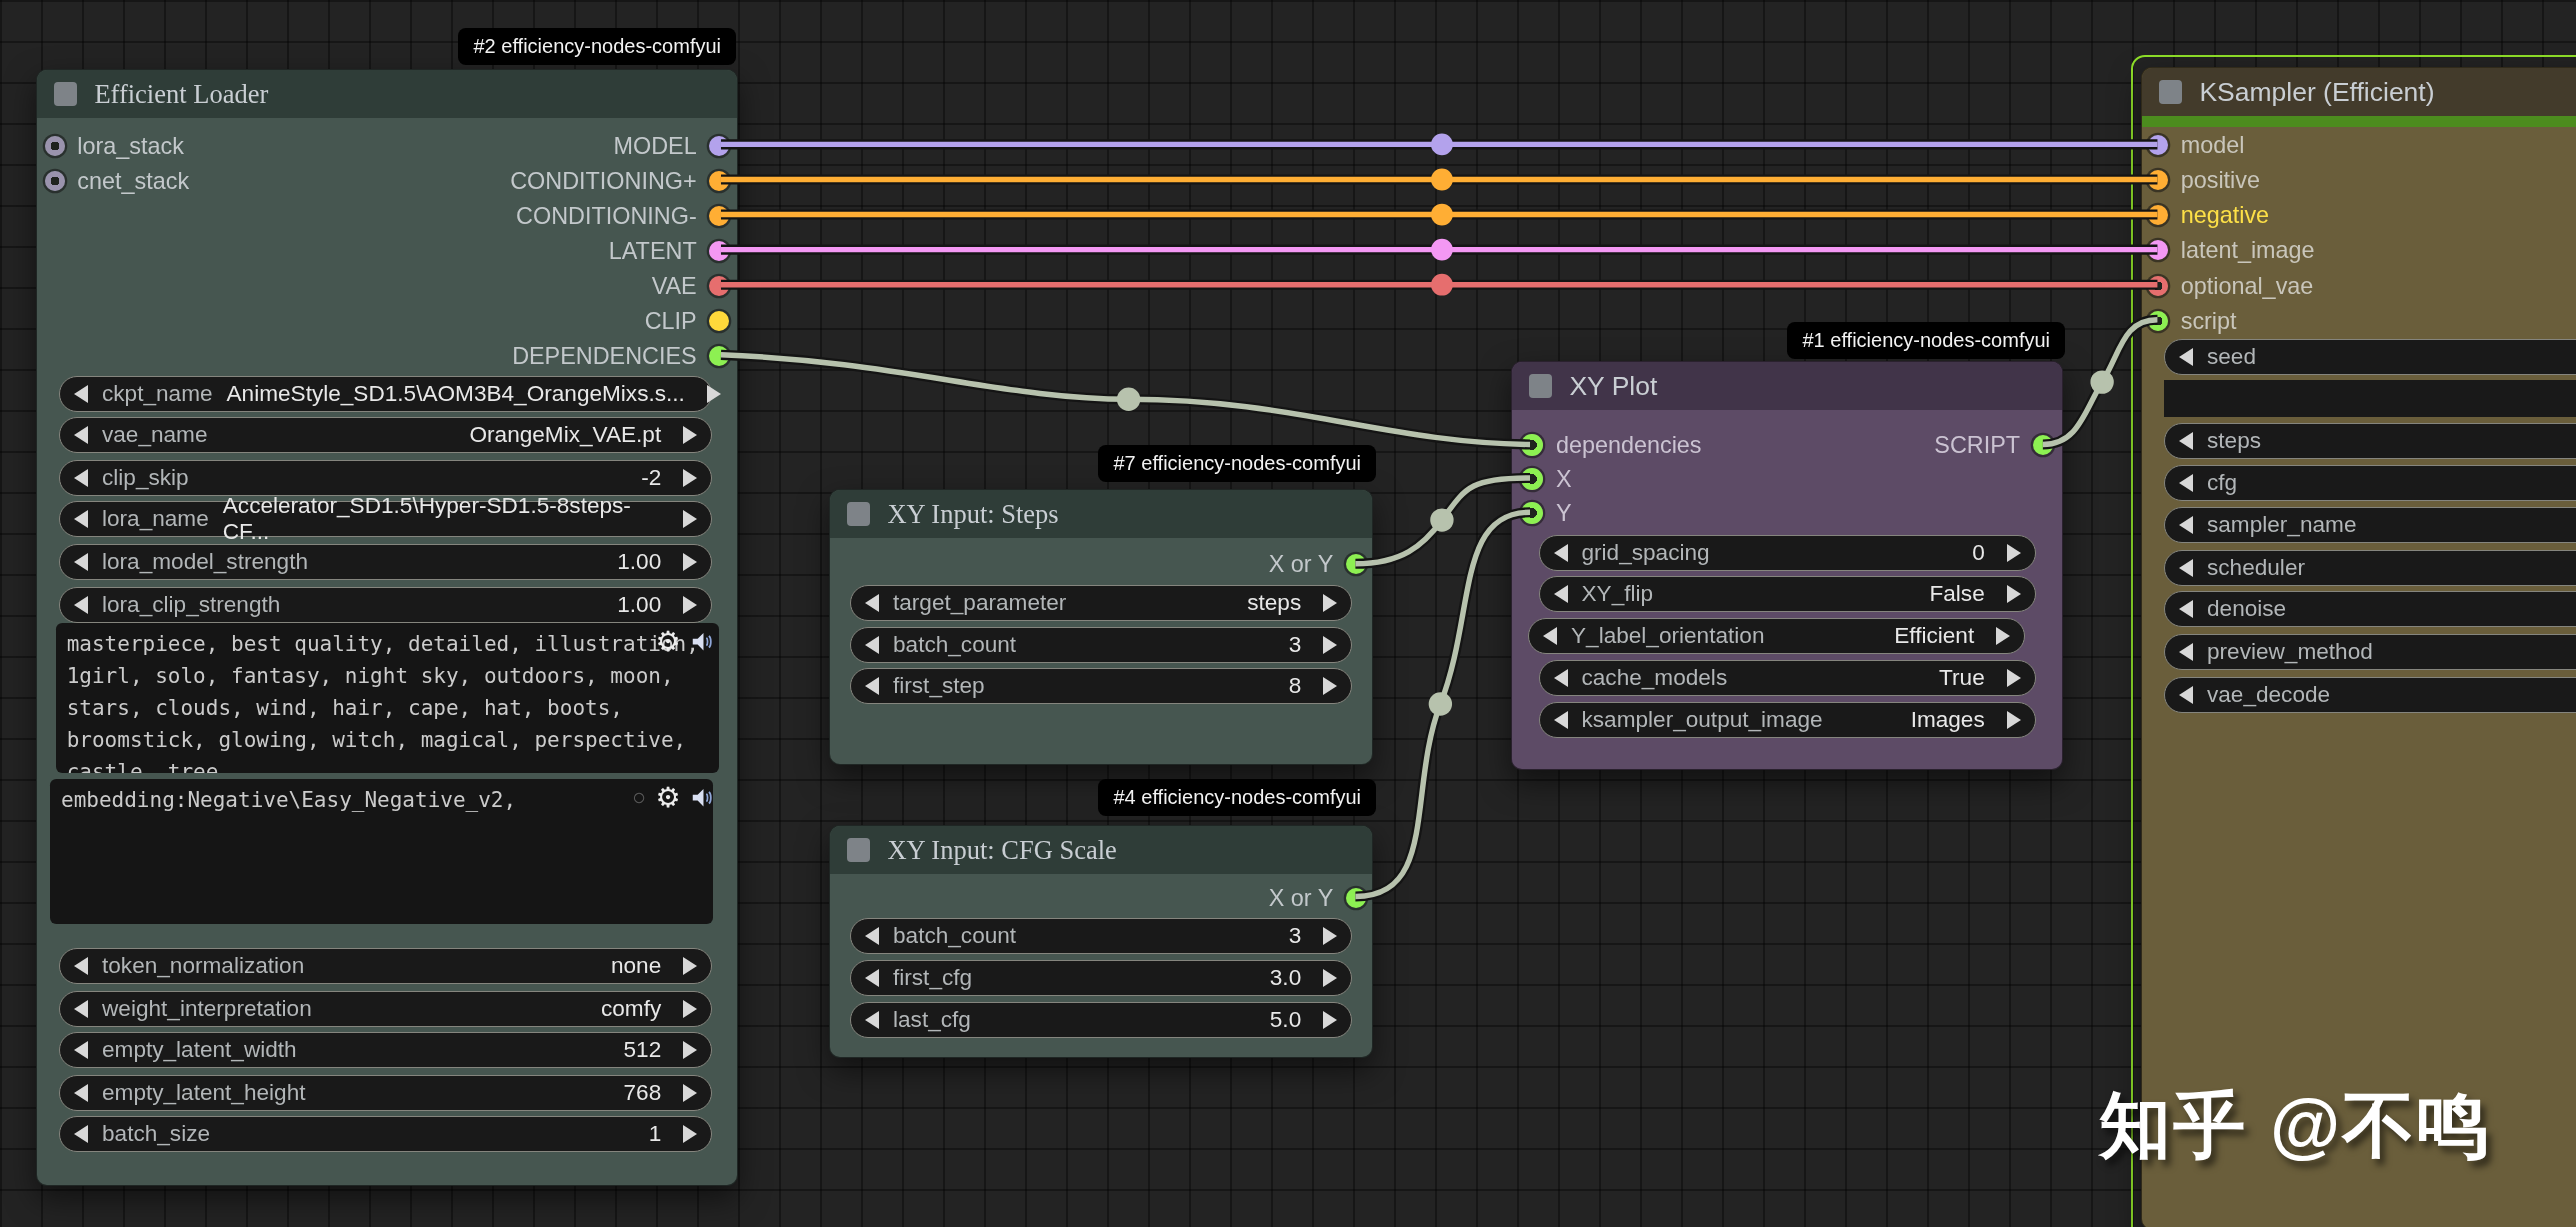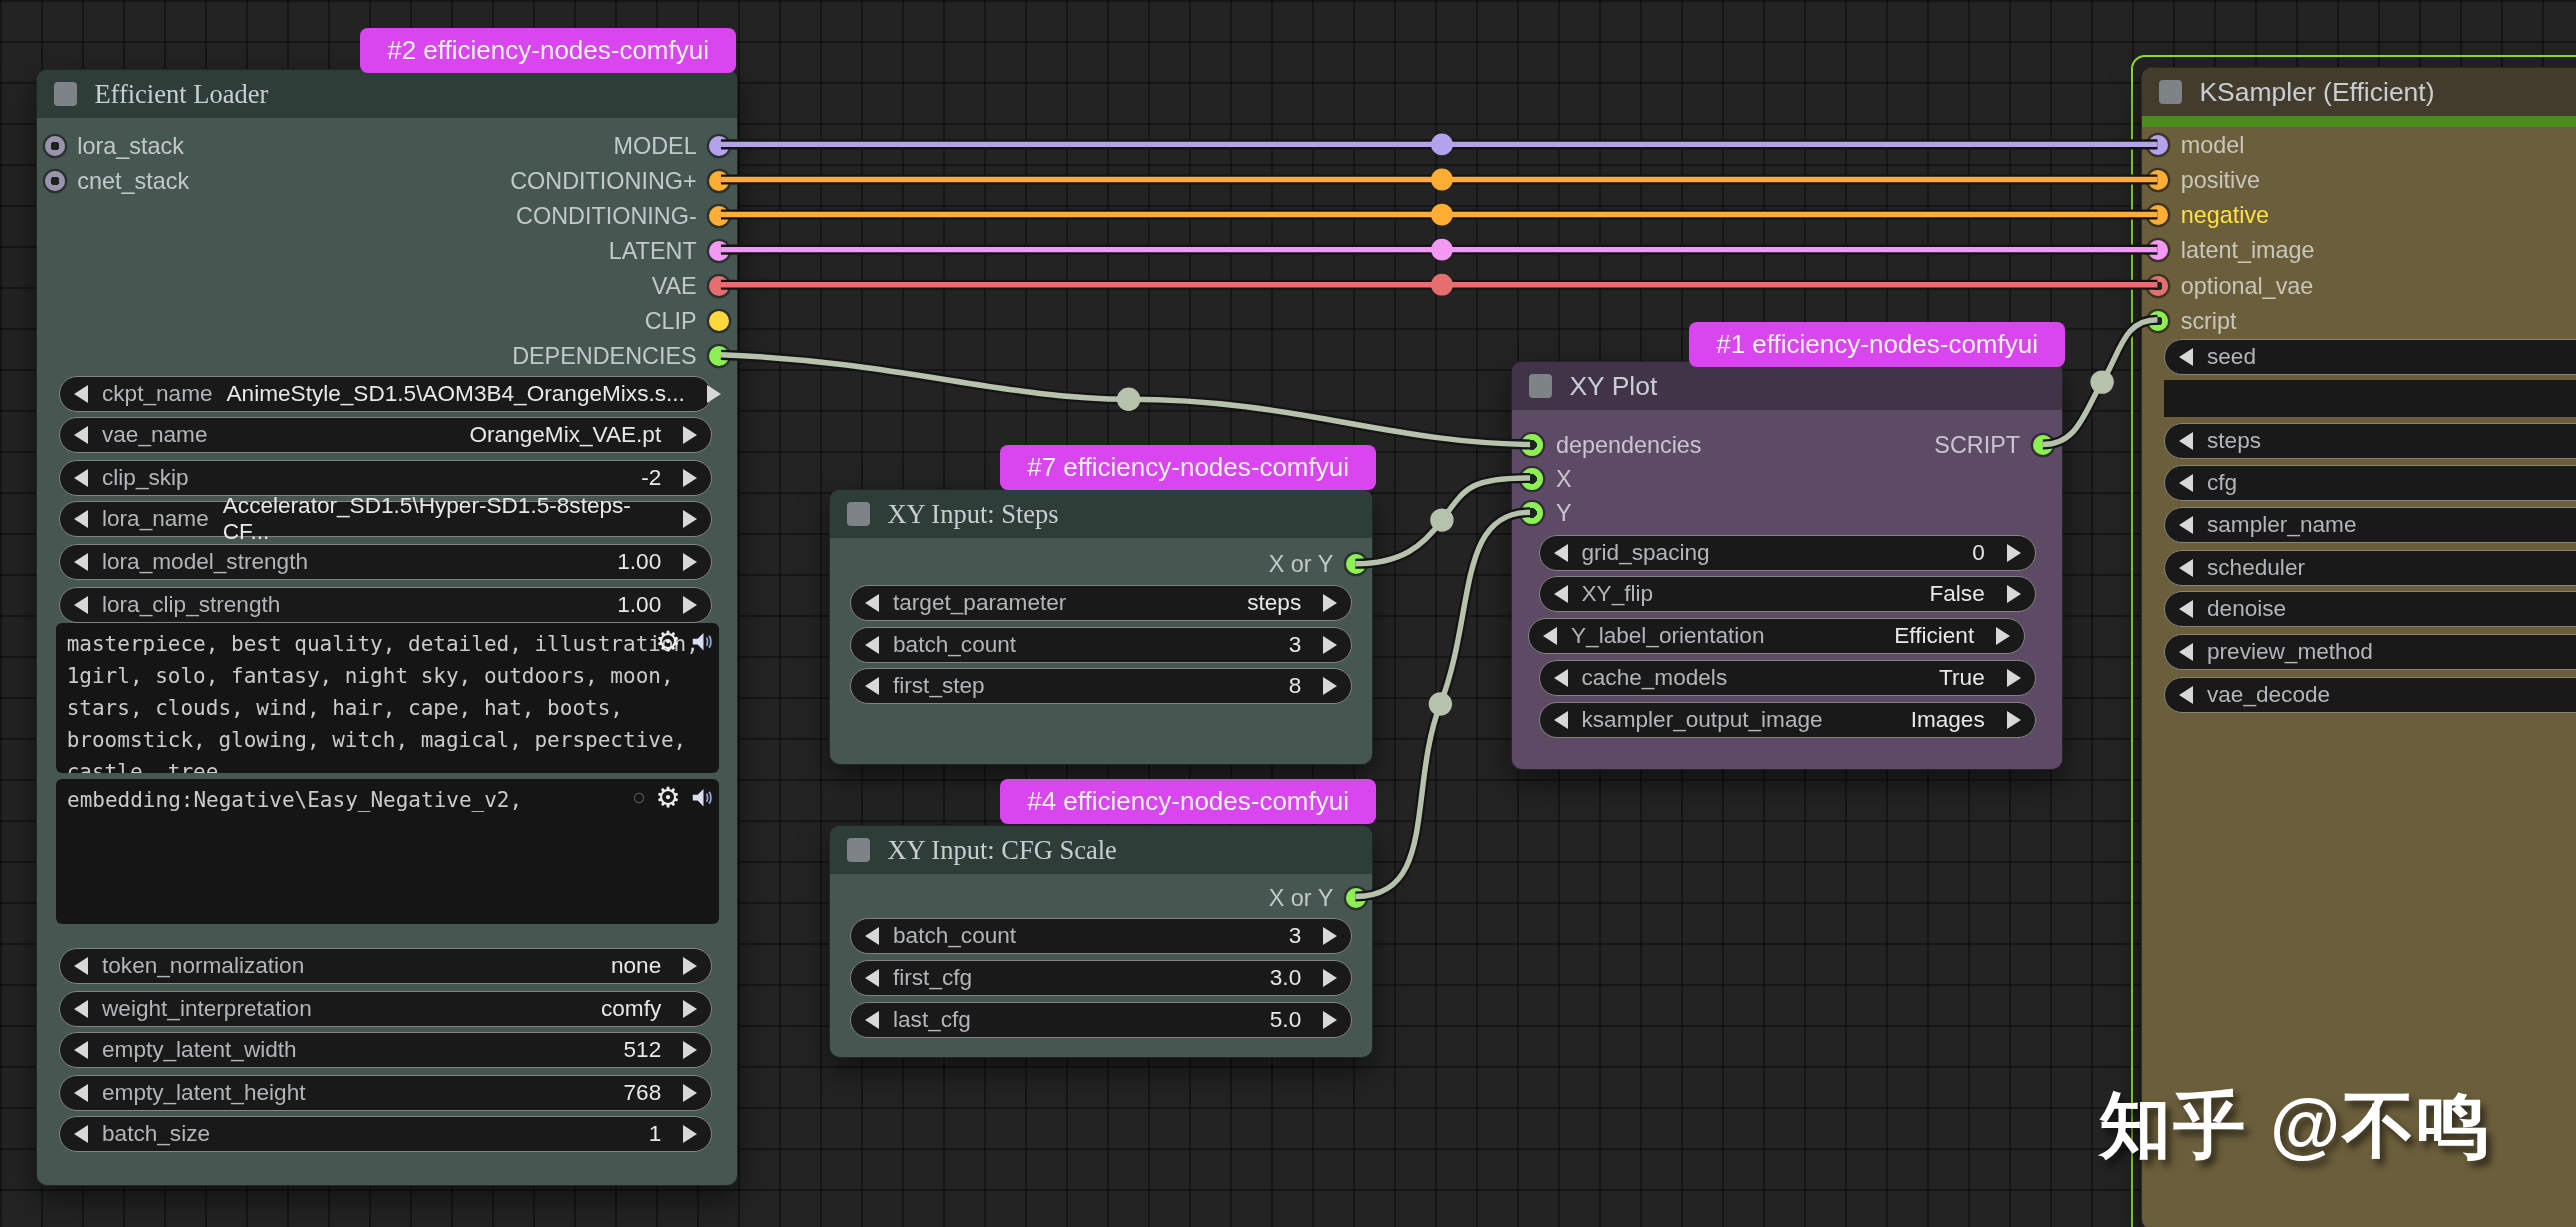--- a/index.html
+++ b/index.html
@@ -40,22 +40,22 @@
   .tri-r{width:0;height:0;border-top:9.4px solid transparent;border-bottom:9.4px solid transparent;
     border-left:14px solid #d8d8d8;flex:none;margin-left:3.1px;}
 
   .tbox{position:absolute;background:#151515;border-radius:6.2px;color:#cbcbcb;
     font-family:"DejaVu Sans Mono",monospace;font-size:21px;line-height:1.52;
     padding:6.2px 11px;box-sizing:border-box;overflow:hidden;white-space:pre-wrap;}
   .tbox-icons{position:absolute;top:4.7px;right:9.4px;display:flex;gap:9.4px;align-items:center;}
   .gear{font-size:28px;color:#ececec;line-height:1;}
   .faint-circle{font-size:23.4px;color:#5a5a5a;line-height:1;}
 
-  .badge{position:absolute;background:#d946ef;color:#f2f2f2;font-size:26px;
-    padding:7px 27px;border-radius:7.8px;white-space:nowrap;z-index:6;}
+  .badge{position:absolute;background:#000000;color:#f2f2f2;font-size:20px;
+    padding:7px 15px;border-radius:7.8px;white-space:nowrap;z-index:6;}
 
   svg.wires{position:absolute;left:0;top:0;z-index:5;pointer-events:none;}
   .wire-under{fill:none;stroke:#141414;stroke-width:13;}
   .wire{fill:none;stroke-width:7;}
 
   .box{position:absolute;background:#191919;}
   .watermark{position:absolute;left:2099px;top:1078px;font-size:72px;font-weight:bold;
     color:#ffffff;text-shadow:4.7px 6.2px 7.8px rgba(0,0,0,.55);z-index:7;letter-spacing:2.3px;
     white-space:nowrap;}
 </style>
@@ -181,21 +181,21 @@
 
   <div class="tbox" style="left:18.7px;top:553px;width:663px;height:150px">masterpiece, best quality, detailed, illustration, 1girl, solo, fantasy, night sky, outdoors, moon, stars, clouds, wind, hair, cape, hat, boots, broomstick, glowing, witch, magical, perspective, castle, tree</div>
   <div class="tbox-icons" style="top:558px;right:22px">
     <span class="gear">⚙</span>
     <svg width="25" height="23.4" viewBox="0 0 24 24">
       <path d="M2 9h5l6-6v18l-6-6H2z" fill="#d9dff1"></path>
       <path d="M16 8c1.6 1.2 1.6 6.8 0 8 M18.6 6c2.6 2.2 2.6 9.8 0 12" stroke="#8fa6d8" fill="none" stroke-width="1.8"></path>
     </svg>
   </div>
 
-  <div class="tbox" style="left:19px;top:709px;width:663px;height:145px">embedding:Negative\Easy_Negative_v2,</div>
+  <div class="tbox" style="left:13px;top:709px;width:663px;height:145px">embedding:Negative\Easy_Negative_v2,</div>
   <div class="tbox-icons" style="top:714px;right:22px">
     <span class="faint-circle">○</span>
     <span class="gear">⚙</span>
     <svg width="25" height="23.4" viewBox="0 0 24 24">
       <path d="M2 9h5l6-6v18l-6-6H2z" fill="#d9dff1"></path>
       <path d="M16 8c1.6 1.2 1.6 6.8 0 8 M18.6 6c2.6 2.2 2.6 9.8 0 12" stroke="#8fa6d8" fill="none" stroke-width="1.8"></path>
     </svg>
   </div>
 
   <div class="pill" style="left:22px;top:878px;width:653px">

